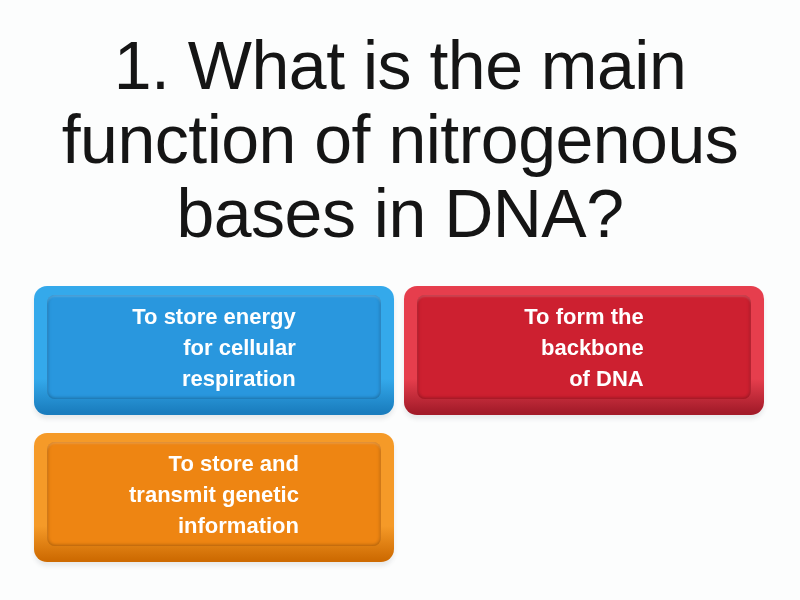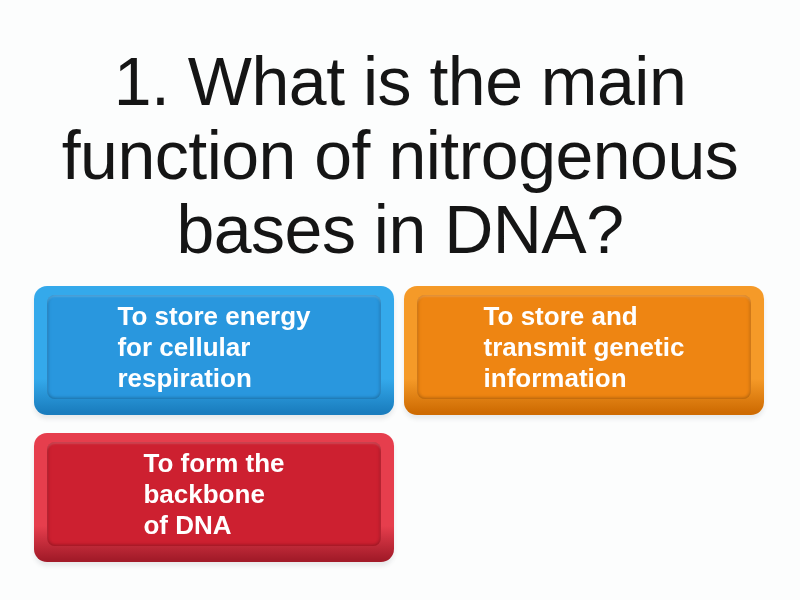--- a/index.html
+++ b/index.html
@@ -12,21 +12,21 @@
     height: 600px;
     background: #fcfdfd;
     overflow: hidden;
     font-family: "Liberation Sans", sans-serif;
   }
   .title {
     position: absolute;
     top: 28px;
     left: 0;
     right: 0;
-    margin: 16px;
+    margin: 0;
     text-align: center;
     font-size: 68px;
     line-height: 74px;
     font-weight: 400;
     letter-spacing: -0.5px;
     color: #151515;
     white-space: pre-line;
   }
   .answers {
     position: absolute;
@@ -58,24 +58,24 @@
     border-radius: 8px;
     background: var(--face);
     box-shadow:
       inset 0 2px 2px rgba(255, 255, 255, 0.18),
       inset 2px 0 3px rgba(0, 0, 0, 0.10),
       inset -2px 0 3px rgba(0, 0, 0, 0.10),
       inset 0 -2px 3px rgba(0, 0, 0, 0.12);
   }
   .answer__label {
     color: #ffffff;
-    font-size: 26px;
+    font-size: 22px;
     line-height: 31px;
     font-weight: 700;
-    text-align: left;
+    text-align: right;
     white-space: pre-line;
   }
   .answer--blue   { --light: #34a9eb; --face: #2997de; --dark: #1a7dbe; }
   .answer--red    { --light: #e63e4d; --face: #cd2030; --dark: #a31b29; }
   .answer--orange { --light: #f59a28; --face: #ee8512; --dark: #ce6b02; }
   .answer--green  { --light: #55ab70; --face: #2e8d50; --dark: #1a6b38; }
 </style>
 </head>
 <body>
 
@@ -88,31 +88,31 @@
   <div class="answers">
 
     <button class="answer answer--blue">
       <span class="answer__face">
         <span class="answer__label">To store energy
 for cellular
 respiration</span>
       </span>
     </button>
 
+    <button class="answer answer--red">
+      <span class="answer__face">
+        <span class="answer__label">To form the
+backbone
+of DNA</span>
+      </span>
+    </button>
+
     <button class="answer answer--orange">
       <span class="answer__face">
         <span class="answer__label">To store and
 transmit genetic
 information</span>
       </span>
     </button>
 
-    <button class="answer answer--red">
-      <span class="answer__face">
-        <span class="answer__label">To form the
-backbone
-of DNA</span>
-      </span>
-    </button>
-
 
   </div>
 </div>
 
 </body></html>

